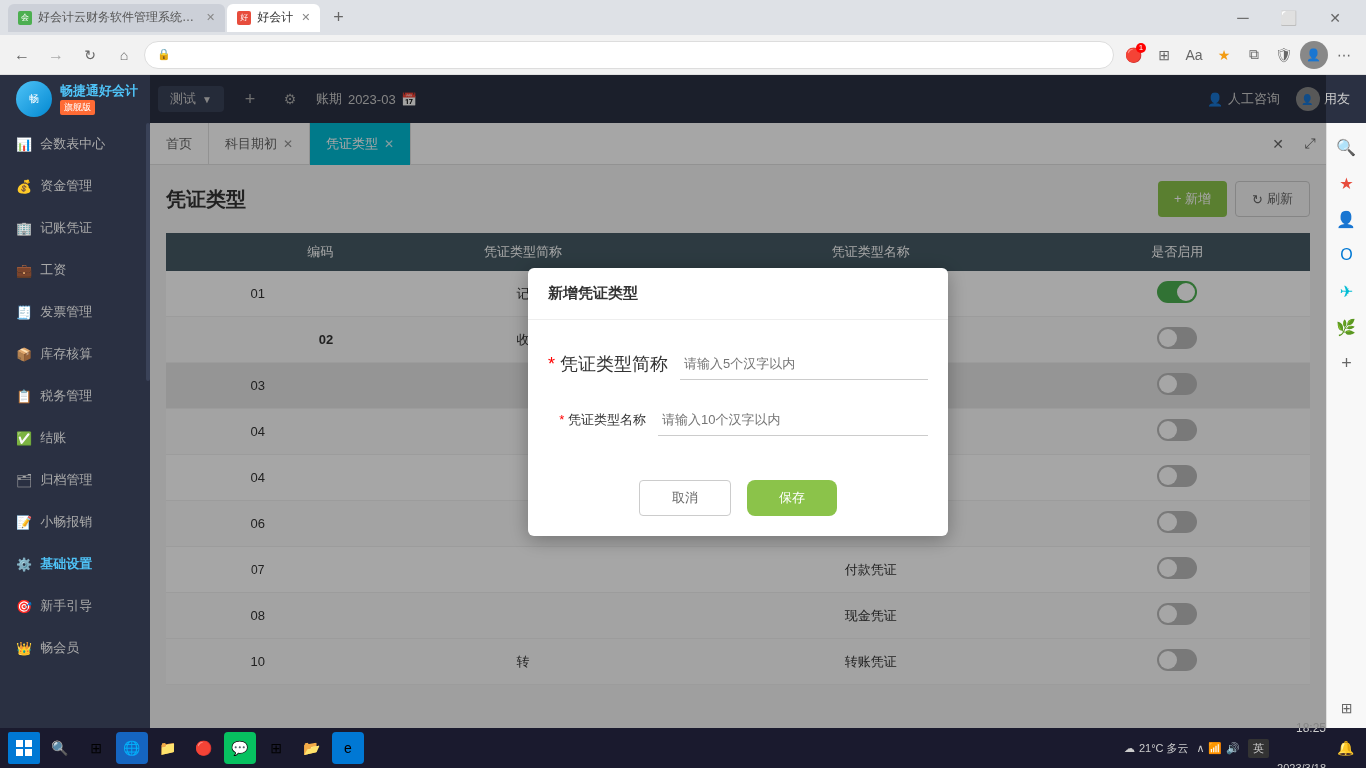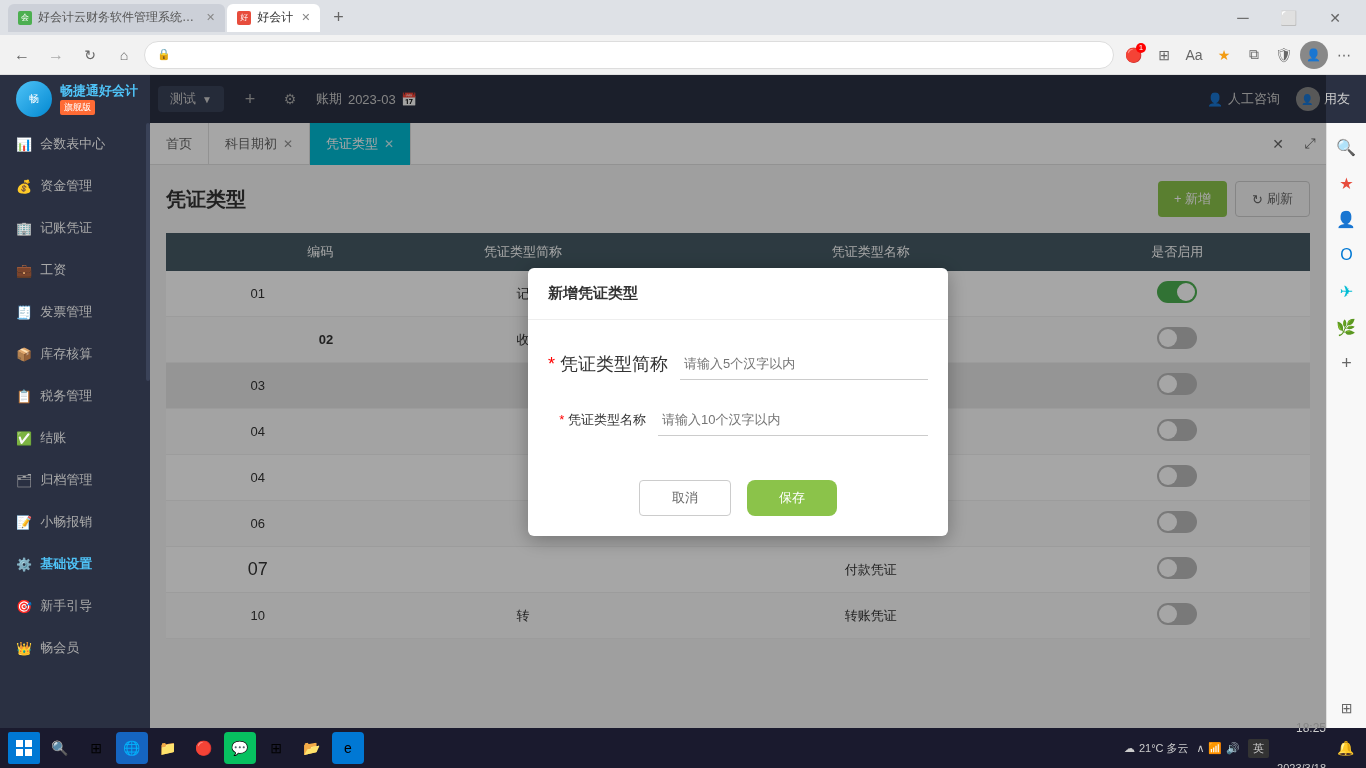--- a/index.html
+++ b/index.html
@@ -229,23 +229,29 @@
                   <td style="padding: 10px 16px; text-align: center; font-size: 13px; color: rgb(51, 51, 51);">付款凭证</td>
                   <td style="padding: 10px 16px; text-align: center;"><div class="toggle off" style="width: 40px; height: 22px; border-radius: 11px; position: relative; display: inline-block; cursor: pointer; background: rgb(187, 187, 187);"><div style="width: 18px; height: 18px; background: white; border-radius: 50%; position: absolute; top: 2px; left: 2px;"></div></div></td>
                 </tr>
                 <tr style="border-bottom: 1px solid rgb(240, 240, 240); background: rgb(250, 250, 250);">
                   <td style="padding: 10px 16px; text-align: center; font-size: 13px; color: rgb(51, 51, 51);">06</td>
                   <td style="padding: 10px 16px; text-align: center; font-size: 13px; color: rgb(51, 51, 51);"></td>
                   <td style="padding: 10px 16px; text-align: center; font-size: 13px; color: rgb(51, 51, 51);">收款凭证</td>
                   <td style="padding: 10px 16px; text-align: center;"><div class="toggle off" style="width: 40px; height: 22px; border-radius: 11px; position: relative; display: inline-block; cursor: pointer; background: rgb(187, 187, 187);"><div style="width: 18px; height: 18px; background: white; border-radius: 50%; position: absolute; top: 2px; left: 2px;"></div></div></td>
                 </tr>
                 <tr style="border-bottom: 1px solid rgb(240, 240, 240); background: rgb(255, 255, 255);">
-                  <td style="padding: 10px 16px; text-align: center; font-size: 18px; color: rgb(51, 51, 51);">07</td>
+                  <td style="padding: 10px 16px; text-align: center; font-size: 12px; color: rgb(51, 51, 51);">07</td>
                   <td style="padding: 10px 16px; text-align: center; font-size: 13px; color: rgb(51, 51, 51);"></td>
                   <td style="padding: 10px 16px; text-align: center; font-size: 13px; color: rgb(51, 51, 51);">付款凭证</td>
+                  <td style="padding: 10px 16px; text-align: center;"><div class="toggle off" style="width: 40px; height: 22px; border-radius: 11px; position: relative; display: inline-block; cursor: pointer; background: rgb(187, 187, 187);"><div style="width: 18px; height: 18px; background: white; border-radius: 50%; position: absolute; top: 2px; left: 2px;"></div></div></td>
+                </tr>
+                <tr style="border-bottom: 1px solid rgb(240, 240, 240); background: rgb(250, 250, 250);">
+                  <td style="padding: 10px 16px; text-align: center; font-size: 13px; color: rgb(51, 51, 51);">08</td>
+                  <td style="padding: 10px 16px; text-align: center; font-size: 13px; color: rgb(51, 51, 51);"></td>
+                  <td style="padding: 10px 16px; text-align: center; font-size: 13px; color: rgb(51, 51, 51);">现金凭证</td>
                   <td style="padding: 10px 16px; text-align: center;"><div class="toggle off" style="width: 40px; height: 22px; border-radius: 11px; position: relative; display: inline-block; cursor: pointer; background: rgb(187, 187, 187);"><div style="width: 18px; height: 18px; background: white; border-radius: 50%; position: absolute; top: 2px; left: 2px;"></div></div></td>
                 </tr>
                 <tr style="border-bottom: 1px solid rgb(240, 240, 240); background: rgb(250, 250, 250);">
                   <td style="padding: 10px 16px; text-align: center; font-size: 13px; color: rgb(51, 51, 51);">10</td>
                   <td style="padding: 10px 16px; text-align: center; font-size: 13px; color: rgb(51, 51, 51);">转</td>
                   <td style="padding: 10px 16px; text-align: center; font-size: 13px; color: rgb(51, 51, 51);">转账凭证</td>
                   <td style="padding: 10px 16px; text-align: center;"><div class="toggle off" style="width: 40px; height: 22px; border-radius: 11px; position: relative; display: inline-block; cursor: pointer; background: rgb(187, 187, 187);"><div style="width: 18px; height: 18px; background: white; border-radius: 50%; position: absolute; top: 2px; left: 2px;"></div></div></td>
                 </tr>
               </tbody>
           </table>

